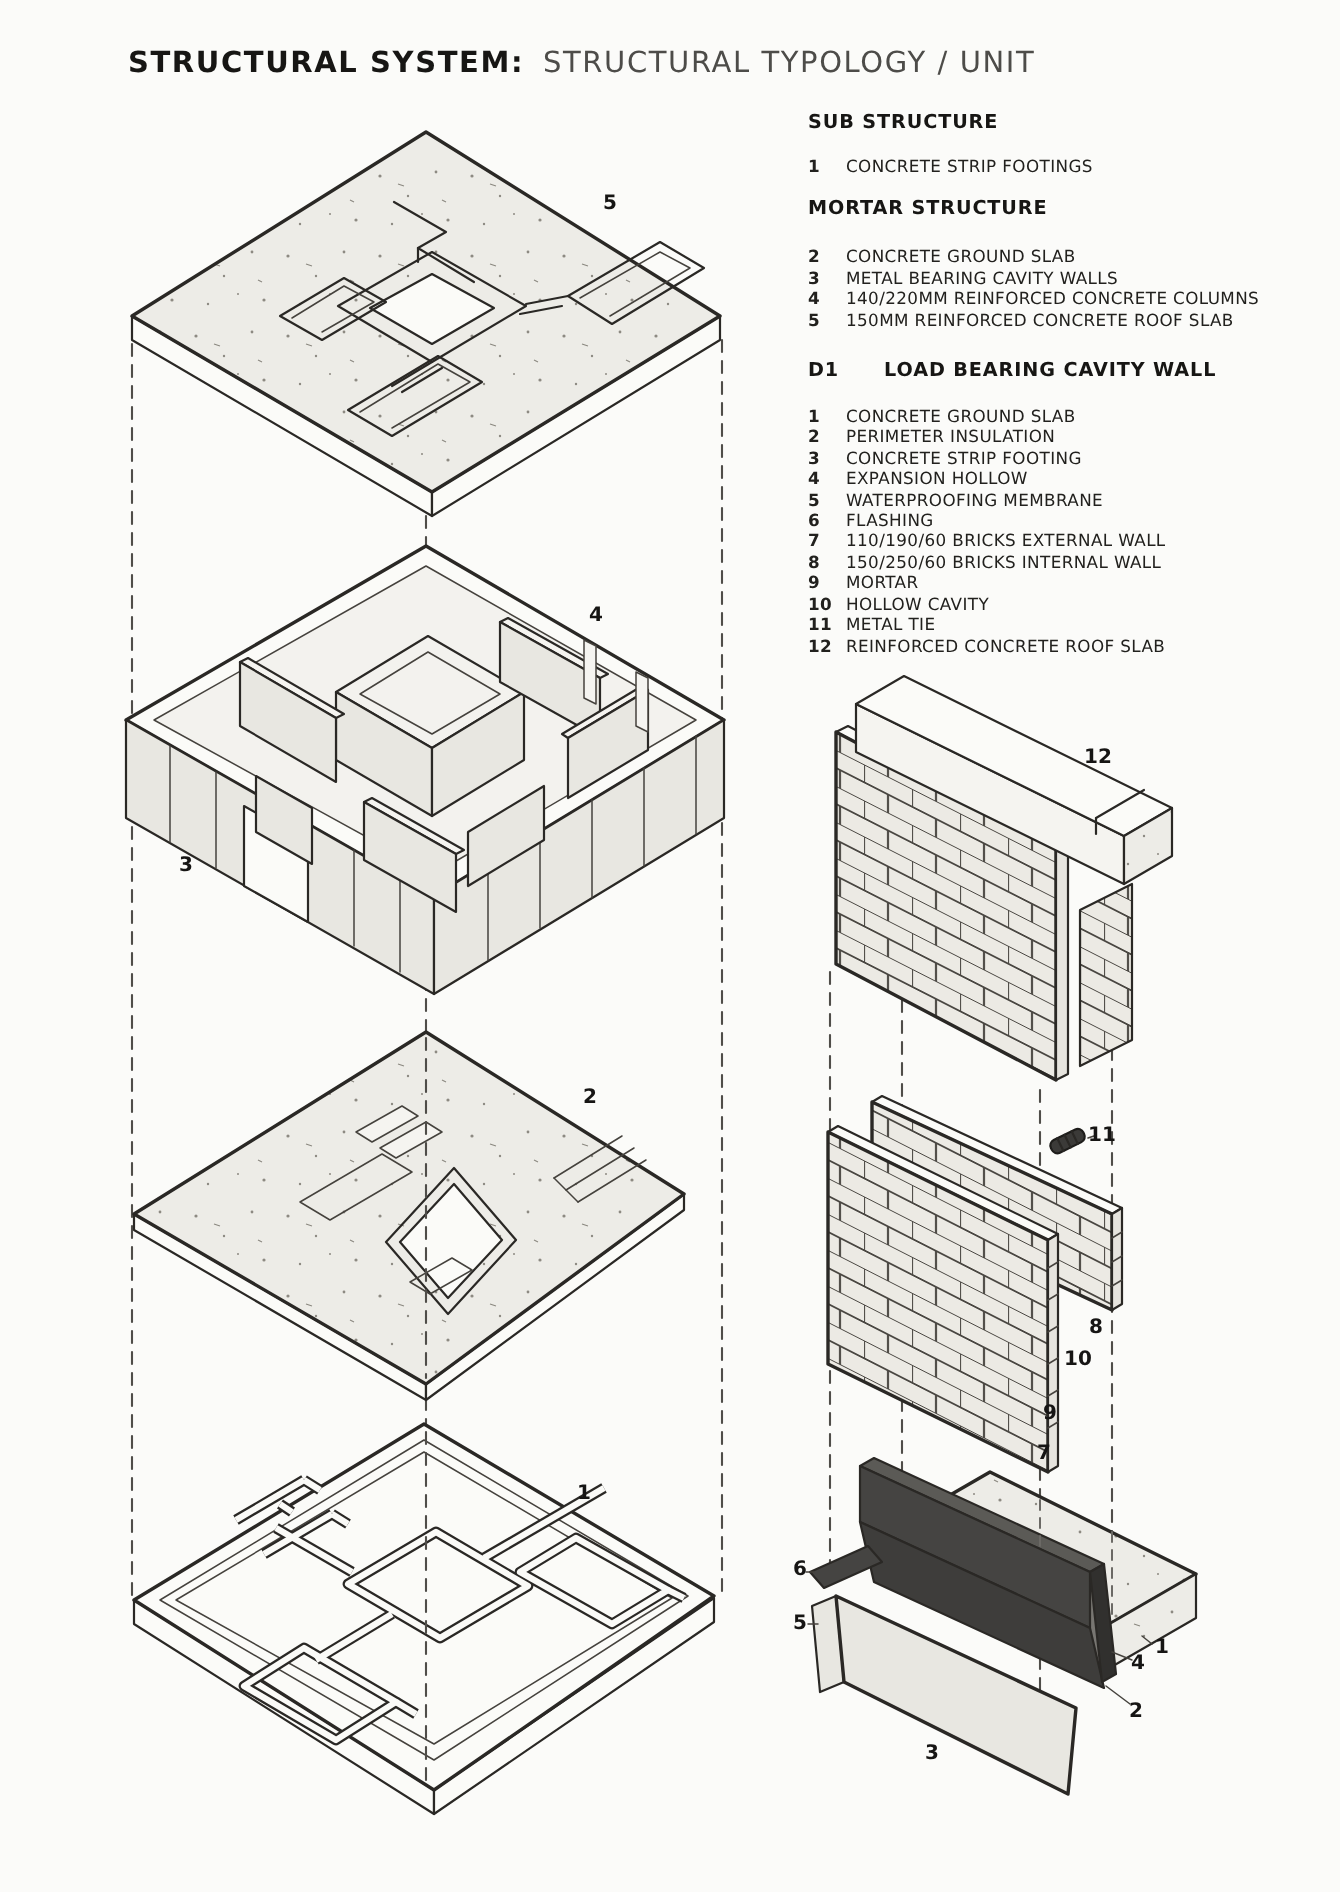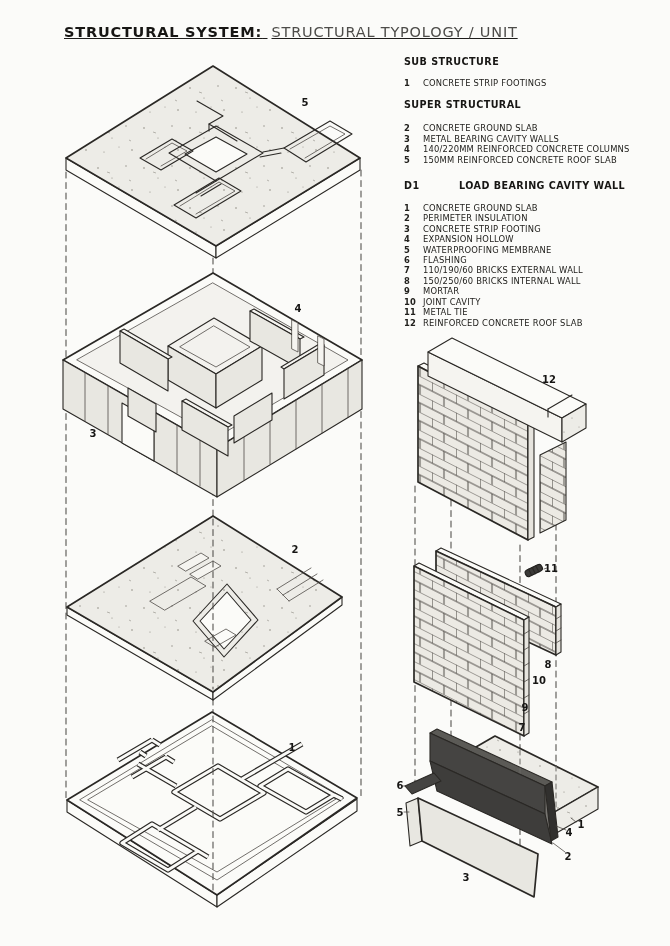--- a/index.html
+++ b/index.html
@@ -1,23 +1,23 @@
 <!DOCTYPE html>
 <html><head>
 <meta charset="utf-8">
 <style>
   html,body{margin:0;padding:0;background:#e9e9e7;}
   .page{position:relative;width:670px;height:946px;background:#fbfbf9;overflow:hidden;
         font-family:"DejaVu Sans",sans-serif;color:#1d1c1a;}
-  .title{position:absolute;left:64px;top:24px;font-size:14.5px;letter-spacing:.8px;white-space:nowrap;text-decoration:underline;}
+  .title{position:absolute;left:64px;top:24px;font-size:14.5px;letter-spacing:.8px;white-space:nowrap;}
   .title .t1{font-weight:700;color:#171614;}
   .title .t2{font-weight:500;color:#4d4c49;margin-left:4px;}
   .legend{position:absolute;left:404px;top:56px;width:262px;}
   .lg-h{font-size:9.6px;font-weight:700;letter-spacing:.45px;color:#171614;display:flex;}
-  .lg-h .dn{width:55px;flex:none;}
+  .lg-h .dn{width:38px;flex:none;}
   .lg-row{display:flex;font-size:8.4px;line-height:10.4px;letter-spacing:.2px;font-weight:500;color:#22211e;white-space:nowrap;}
   .lg-row .n{width:19px;flex:none;font-weight:700;}
   .mt11{margin-top:11px}.mt13{margin-top:13px}.mt15{margin-top:15px}.mt12{margin-top:12px}
   .co{position:absolute;transform:translate(-50%,-50%);font-size:10px;font-weight:700;color:#161514;
       font-family:"DejaVu Sans",sans-serif;letter-spacing:0;}
   svg.canvas{position:absolute;left:0;top:0;}
   .art polygon,.art polyline,.art line,.art path,.art rect{stroke:#2a2825;stroke-width:1.1;fill:none;stroke-linejoin:round;stroke-linecap:round;}
   .art .thick{stroke-width:1.7}
   .art .thin{stroke-width:.75;stroke:#45423d}
   .art .paper{fill:#fbfbf8}
@@ -251,21 +251,21 @@
       </g>
     </g>
   </svg>
 
   <div class="legend">
     <div class="lg-h">SUB STRUCTURE</div>
     <div class="lg-row mt11">
       <span class="n">1</span>
       <span class="t">CONCRETE STRIP FOOTINGS</span>
     </div>
-    <div class="lg-h mt11">SUPER STRUCTURAL</div>
+    <div class="lg-h mt11">MORTAR STRUCTURE</div>
     <div class="lg-row mt13">
       <span class="n">2</span>
       <span class="t">CONCRETE GROUND SLAB</span>
     </div>
     <div class="lg-row">
       <span class="n">3</span>
       <span class="t">METAL BEARING CAVITY WALLS</span>
     </div>
     <div class="lg-row">
       <span class="n">4</span>
@@ -310,21 +310,21 @@
     <div class="lg-row">
       <span class="n">8</span>
       <span class="t">150/250/60 BRICKS INTERNAL WALL</span>
     </div>
     <div class="lg-row">
       <span class="n">9</span>
       <span class="t">MORTAR</span>
     </div>
     <div class="lg-row">
       <span class="n">10</span>
-      <span class="t">JOINT CAVITY</span>
+      <span class="t">HOLLOW CAVITY</span>
     </div>
     <div class="lg-row">
       <span class="n">11</span>
       <span class="t">METAL TIE</span>
     </div>
     <div class="lg-row">
       <span class="n">12</span>
       <span class="t">REINFORCED CONCRETE ROOF SLAB</span>
     </div>
   </div>

